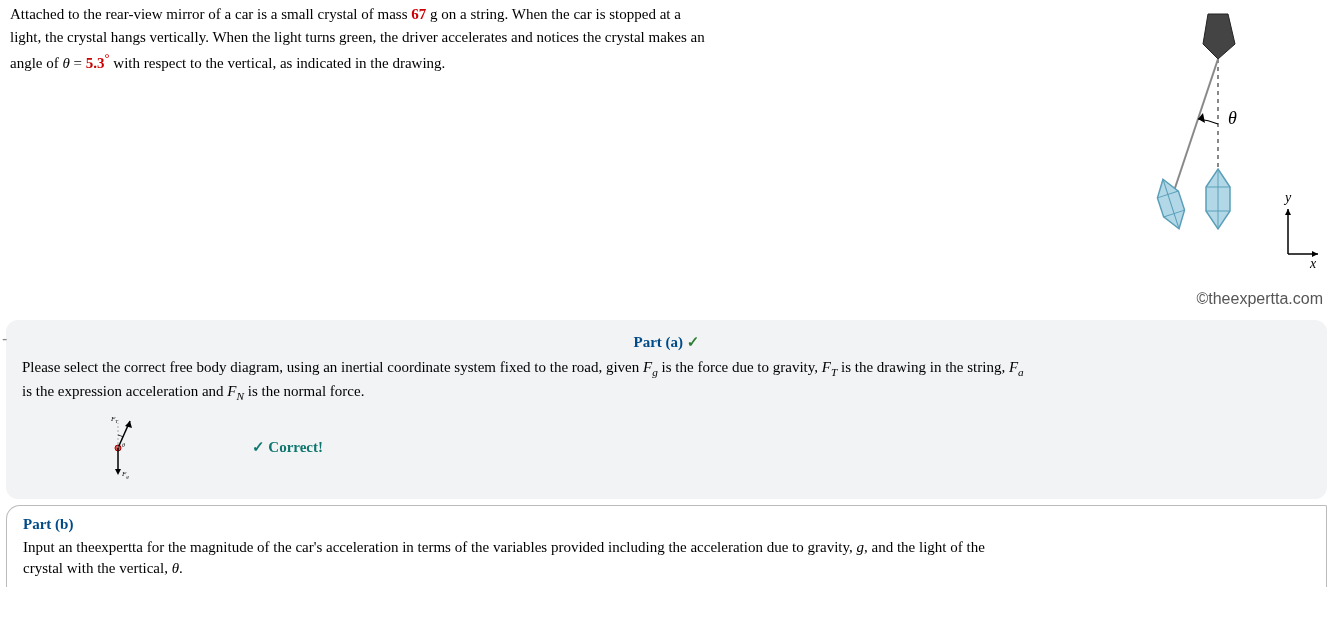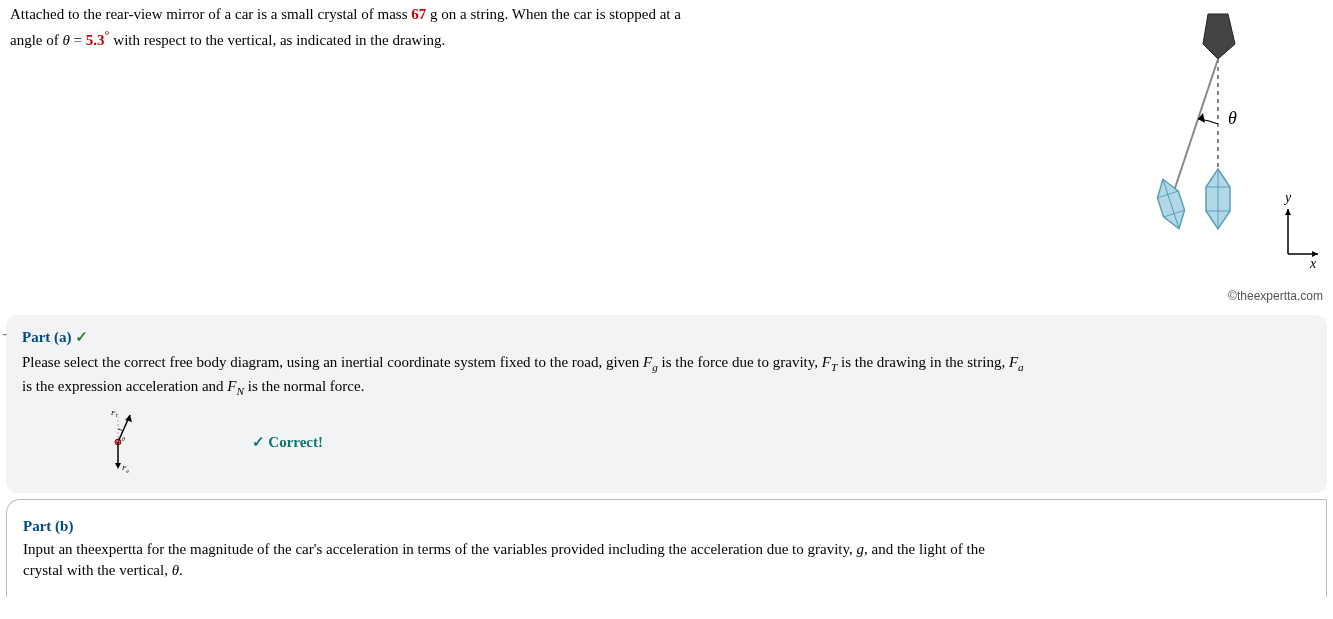--- a/index.html
+++ b/index.html
@@ -26,21 +26,21 @@
     }
     .math-var { font-style: italic; font-family: Georgia, serif; }
     .highlight-red { color: #c00; font-weight: bold; }
     .diagram-area {
       width: 220px;
       flex-shrink: 0;
       text-align: right;
     }
     .diagram-svg { display: block; }
     .copyright {
-      font-size: 12px;
+      font-size: 16px;
       color: #555;
       text-align: right;
       font-family: Verdana, sans-serif;
       margin-top: 4px;
     }
     .part-block {
       background: #f1f3f5;
       border-radius: 12px;
       margin: 6px 6px;
       padding: 12px 16px 16px 16px;
@@ -52,20 +52,21 @@
       left: -4px;
       top: 8px;
       color: #888;
       font-size: 16px;
       font-family: Arial, sans-serif;
     }
     .part-title {
       color: #004b87;
       font-weight: bold;
       margin-bottom: 4px;
+      text-align: center;
     }
     .part-title .check-ok { color: #2e7d32; }
     .part-body { color: #000; }
     .answer-row {
       display: flex;
       align-items: center;
       margin-top: 8px;
       padding-left: 70px;
     }
     .fbd-thumb {
@@ -74,21 +75,21 @@
       margin-right: 60px;
       flex-shrink: 0;
     }
     .correct-text {
       color: #0f766e;
       font-weight: bold;
       margin-left: 40px;
     }
     .part-b-block {
       margin: 6px 6px;
-      padding: 16px 16px;
+      padding: 8px 16px;
       border: 1px solid #bbb;
       border-top-left-radius: 14px;
       border-top-right-radius: 2px;
       border-bottom: none;
     }
     .part-b-title {
       color: #004b87;
       font-weight: bold;
       margin-bottom: 2px;
     }
@@ -97,20 +98,21 @@
 </head>
 <body>
 
 <div class="problem-header">
   <div class="problem-text">
     <p>
       <span> Attached to the rear-view mirror of a car is a small crystal of mass </span>
       <span class="highlight-red">67</span>
       <span> g on a string. When the car is stopped at a</span>
     </p>
+    <p>light, the crystal hangs vertically. When the light turns green, the driver accelerates and notices the crystal makes an</p>
     <p>
       <span>angle of </span>
       <span class="math-var">θ</span>
       <span> = </span>
       <span class="highlight-red"><span>5.3</span><sup>°</sup></span>
       <span> with respect to the vertical, as indicated in the drawing.</span>
     </p>
   </div>
   <div class="diagram-area">
     <svg class="diagram-svg" width="220" height="280" viewBox="0 0 220 280">

